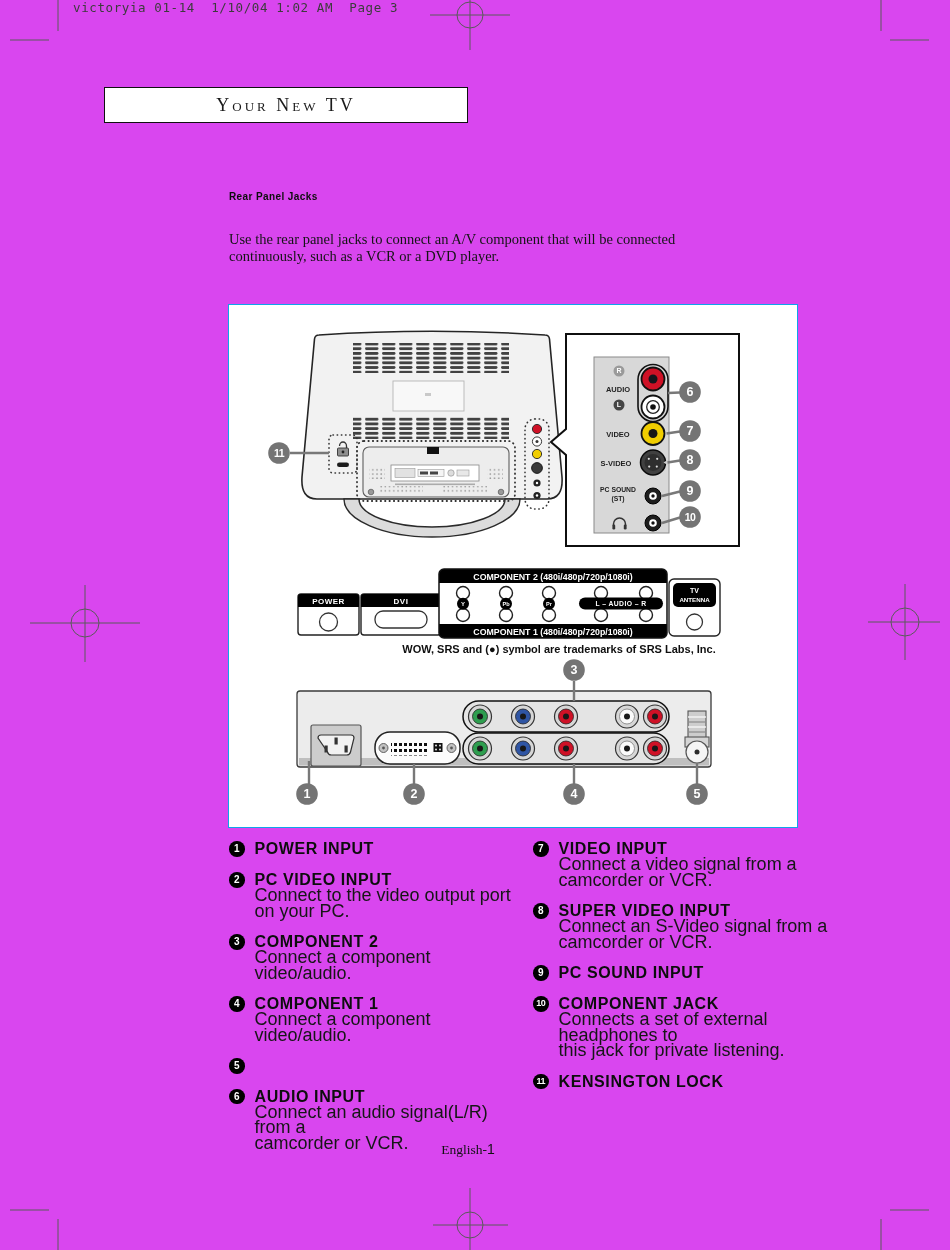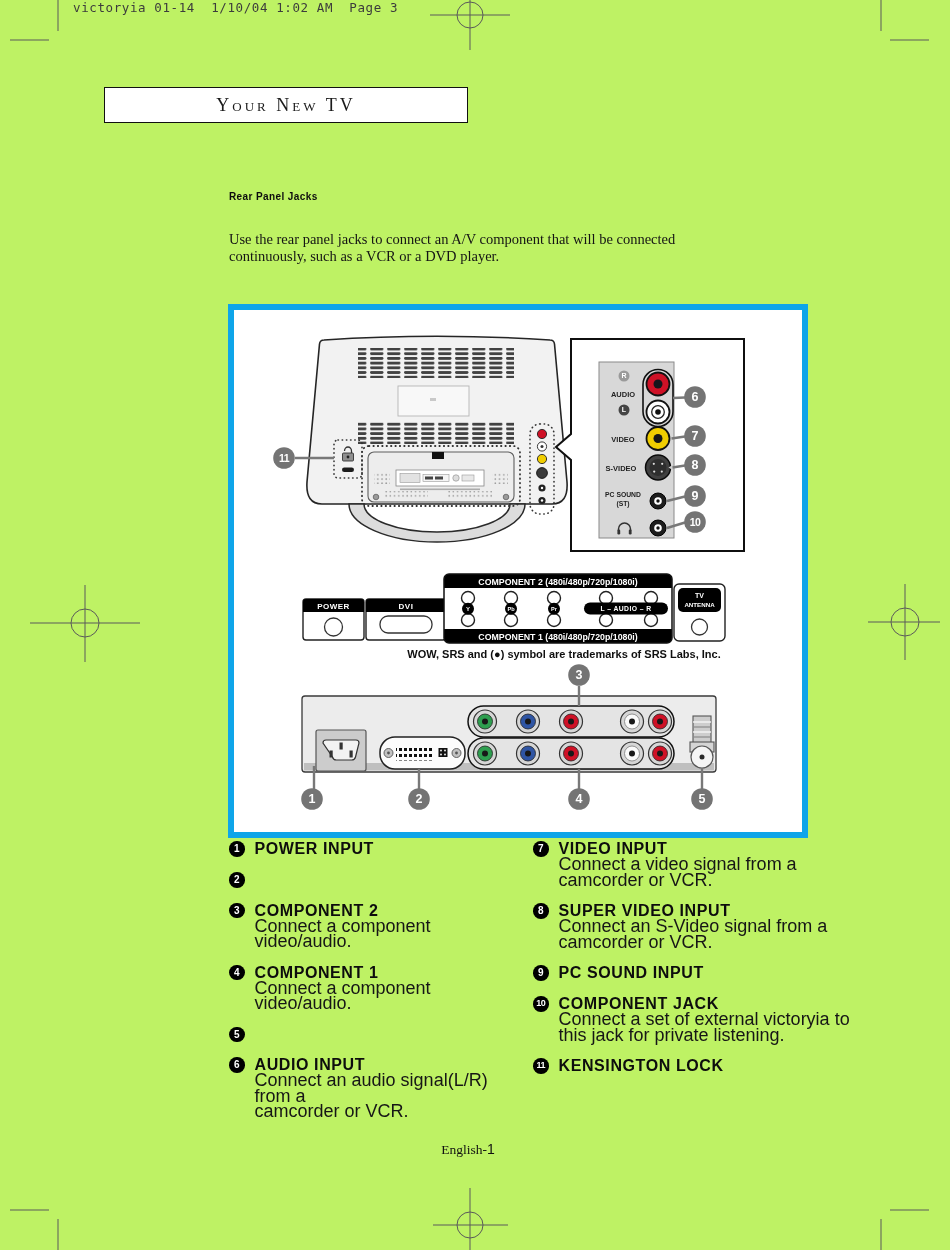--- a/index.html
+++ b/index.html
@@ -1,29 +1,29 @@
 <!DOCTYPE html>
 <html><head>
 <meta charset="utf-8">
 <style>
   html,body{margin:0;padding:0;background:#fff;}
-  .page{position:relative;width:950px;height:1250px;background:#bef264;overflow:hidden;
+  .page{position:relative;width:950px;height:1250px;background:#d946ef;overflow:hidden;
         font-family:"Liberation Sans","DejaVu Sans",sans-serif;color:#111;}
   .marks{position:absolute;left:0;top:0;pointer-events:none;}
   .print-header{position:absolute;left:73px;top:0px;font-family:"DejaVu Sans Mono","Liberation Mono",monospace;
         font-size:12.5px;letter-spacing:0.6px;color:#3c3c3c;white-space:pre;}
   .title-box{position:absolute;left:104px;top:87px;width:362px;height:34px;border:1.5px solid #111;
         background:#fff;text-align:center;}
   .title-box .title-text{font-family:"Liberation Serif","DejaVu Serif",serif;font-variant:small-caps;
         font-size:18px;letter-spacing:3px;line-height:34px;color:#1a1a1a;}
   .section-title{position:absolute;left:229px;top:191px;margin:0;font-size:10px;font-weight:bold;
         letter-spacing:0.4px;color:#0d0d0d;}
   .intro{position:absolute;left:229px;top:231px;margin:0;font-family:"Liberation Serif","DejaVu Serif",serif;
         font-size:14.5px;line-height:16.5px;color:#141414;}
-  .diagram{position:absolute;left:228px;top:304px;width:568px;height:522px;border:6px solid #0ea5e9;background:#fff;}
+  .diagram{position:absolute;left:228px;top:304px;width:568px;height:522px;border:1px solid #0ea5e9;background:#fff;}
   .legend{position:absolute;top:840px;left:0;width:950px;}
   .legend-col{position:absolute;top:0;}
   .legend-col.left{left:229px;width:295px;}
   .legend-col.right{left:533px;width:320px;}
   .legend-item{display:flex;gap:10px;margin-bottom:14px;}
   .bullet{flex-shrink:0;width:15.5px;height:15.5px;border-radius:50%;background:#000;color:#fff;
         font-size:10px;font-weight:bold;text-align:center;line-height:15.5px;margin-top:1px;}
   .bullet.two{font-size:9px;letter-spacing:-0.5px;}
   .item-title{font-size:16px;font-weight:bold;letter-spacing:0.6px;line-height:17px;color:#0d0d0d;}
   .item-desc{font-size:18px;line-height:15.5px;color:#161616;}
@@ -413,20 +413,24 @@
   <div class="legend">
     <div class="legend-col left" id="legend-left">
         <div class="legend-item">
           <span class="bullet">1</span>
           <div class="content">
             <div class="item-title">POWER INPUT</div>
           </div>
         </div>
         <div class="legend-item">
           <span class="bullet">2</span>
+          <div class="content">
+            <div class="item-title">PC VIDEO INPUT</div>
+            <div class="item-desc">Connect to the video output port on your PC.</div>
+          </div>
         </div>
         <div class="legend-item">
           <span class="bullet">3</span>
           <div class="content">
             <div class="item-title">COMPONENT 2</div>
             <div class="item-desc">Connect a component video/audio.</div>
           </div>
         </div>
         <div class="legend-item">
           <span class="bullet">4</span>
@@ -467,21 +471,21 @@
         <div class="legend-item">
           <span class="bullet">9</span>
           <div class="content">
             <div class="item-title">PC SOUND INPUT</div>
           </div>
         </div>
         <div class="legend-item">
           <span class="bullet two">10</span>
           <div class="content">
             <div class="item-title">COMPONENT JACK</div>
-            <div class="item-desc">Connect a set of external victoryia to</div>
+            <div class="item-desc">Connects a set of external headphones to</div>
             <div class="item-desc">this jack for private listening.</div>
           </div>
         </div>
         <div class="legend-item">
           <span class="bullet two">11</span>
           <div class="content">
             <div class="item-title">KENSINGTON LOCK</div>
           </div>
         </div>
       </div>

